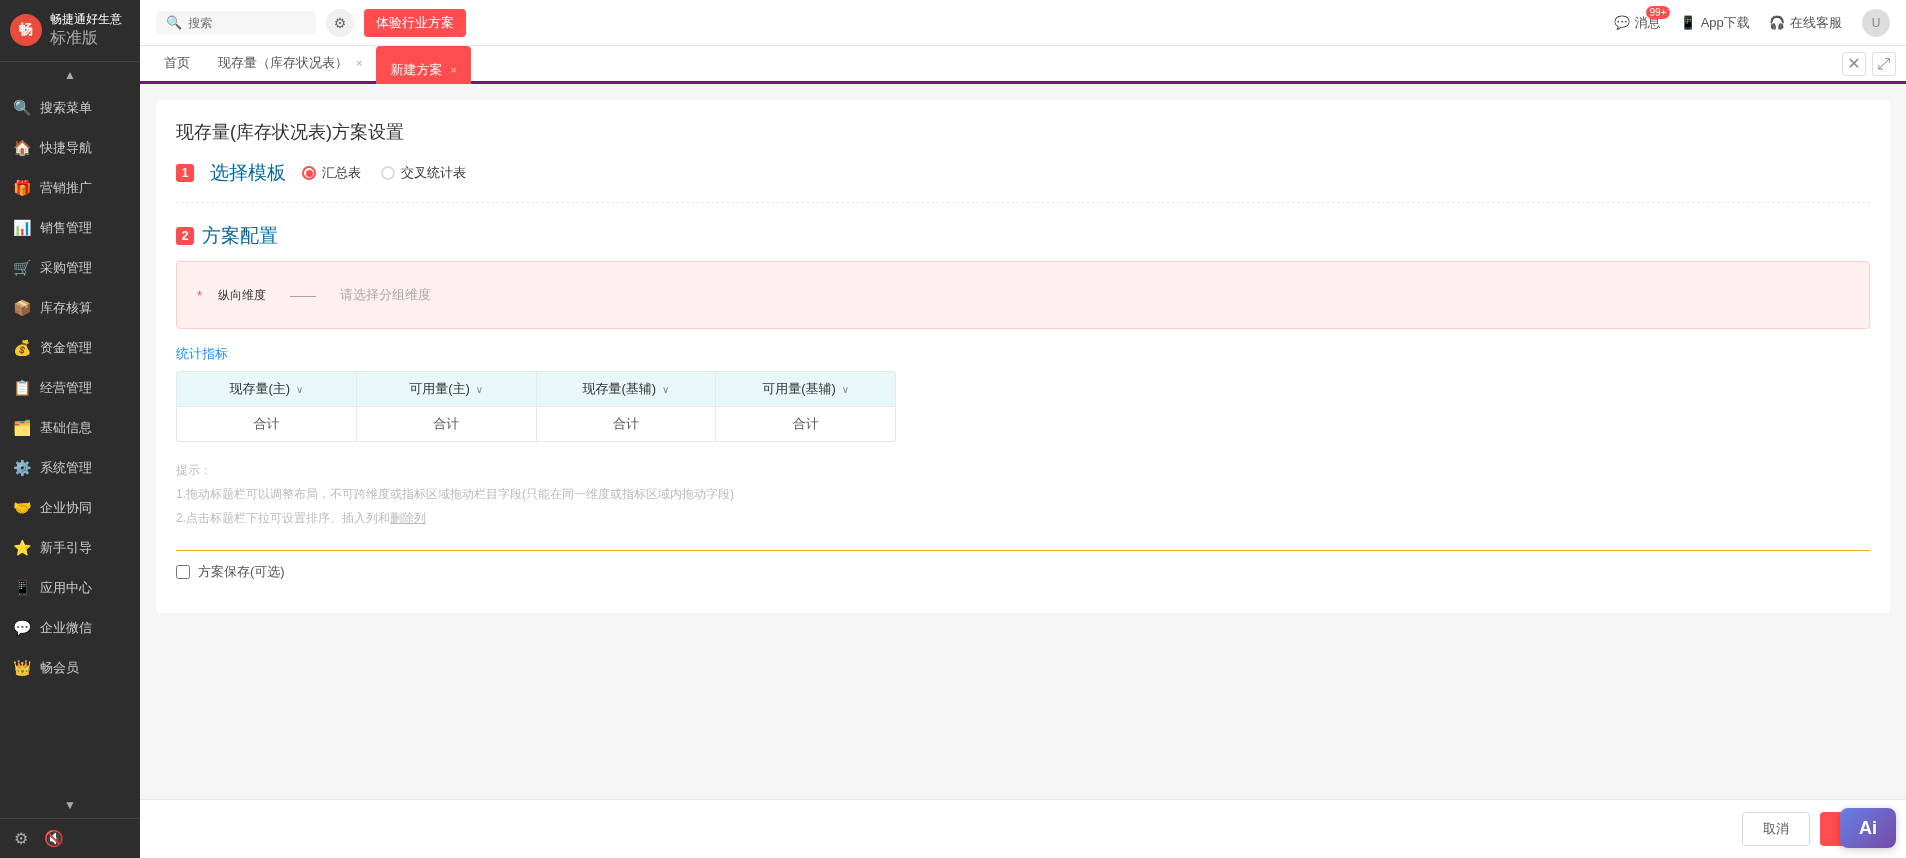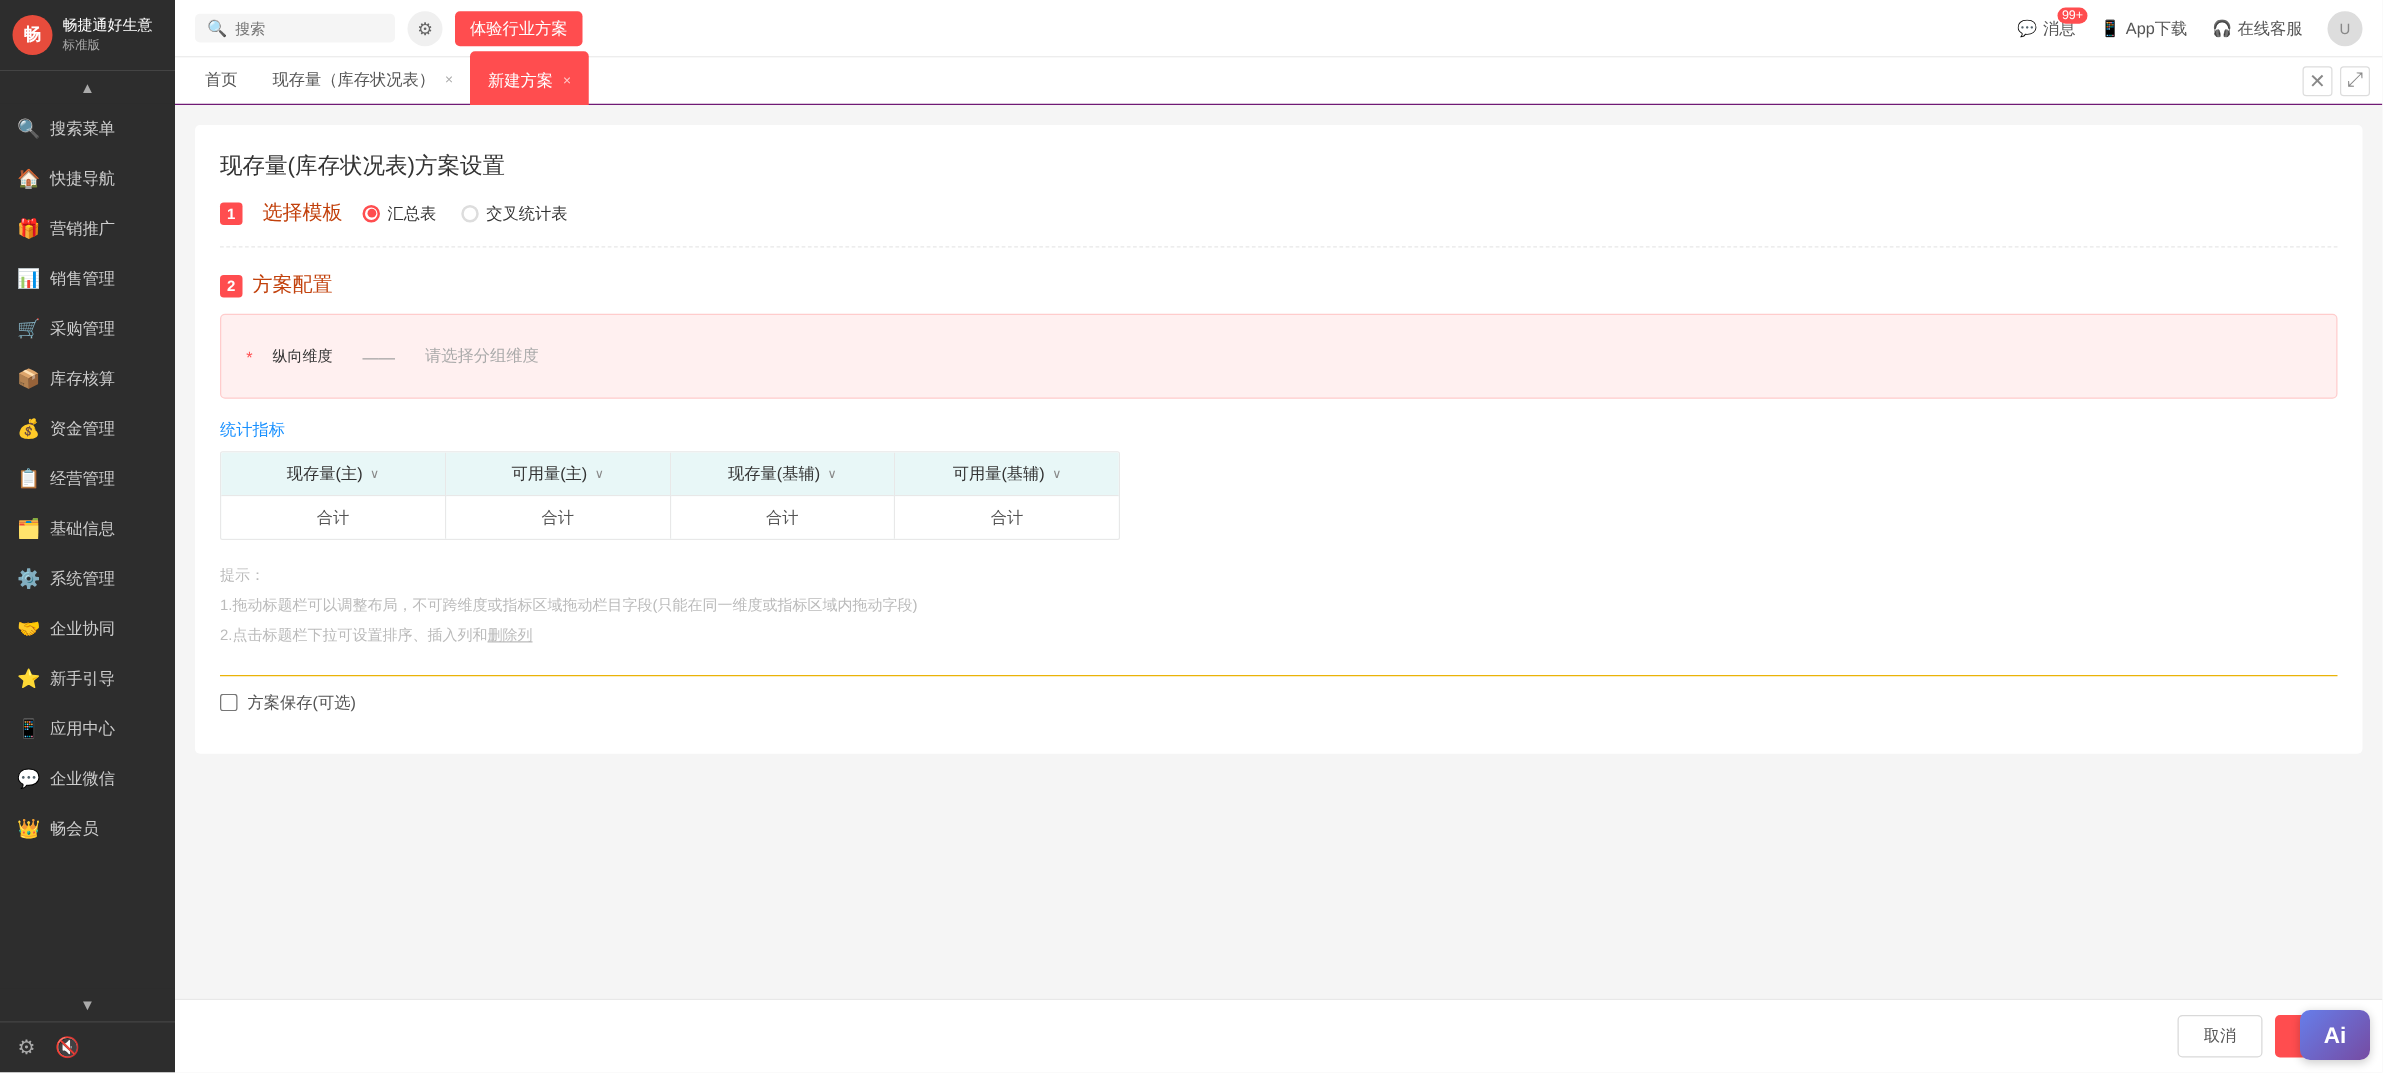--- a/index.html
+++ b/index.html
@@ -34,21 +34,21 @@
       font-weight: bold;
       font-size: 14px;
       flex-shrink: 0;
     }
     .sidebar-logo-text {
       font-size: 12px;
       color: #fff;
       line-height: 1.3;
     }
     .sidebar-logo-sub {
-      font-size: 10px;
+      font-size: 16px;
       color: #aaa;
     }
     .sidebar-scroll {
       flex: 1;
       overflow-y: auto;
       overflow-x: hidden;
     }
     .sidebar-item {
       display: flex;
       align-items: center;
@@ -186,23 +186,22 @@
       display: flex;
       align-items: center;
       justify-content: center;
       font-size: 12px;
       color: #888;
     }
 
     
     .tabs-bar {
       background: #fff;
-      border-bottom: 1px solid #701a75;
-      display: flex;
-      align-items: center;
+      border-bottom: 3px solid #701a75;
+      display: flex;
       padding: 0 10px;
       height: 38px;
       flex-shrink: 0;
     }
     .tab {
       display: flex;
       align-items: center;
       gap: 6px;
       padding: 0 14px;
       height: 100%;
@@ -290,22 +289,22 @@
       width: 18px;
       height: 18px;
       border-radius: 3px;
       display: flex;
       align-items: center;
       justify-content: center;
       font-weight: bold;
       flex-shrink: 0;
     }
     .step-label {
-      font-size: 16px;
-      color: #c2410c;
+      font-size: 19px;
+      color: #0369a1;
       font-weight: 500;
     }
     .radio-group {
       display: flex;
       align-items: center;
       gap: 20px;
     }
     .radio-item {
       display: flex;
       align-items: center;

